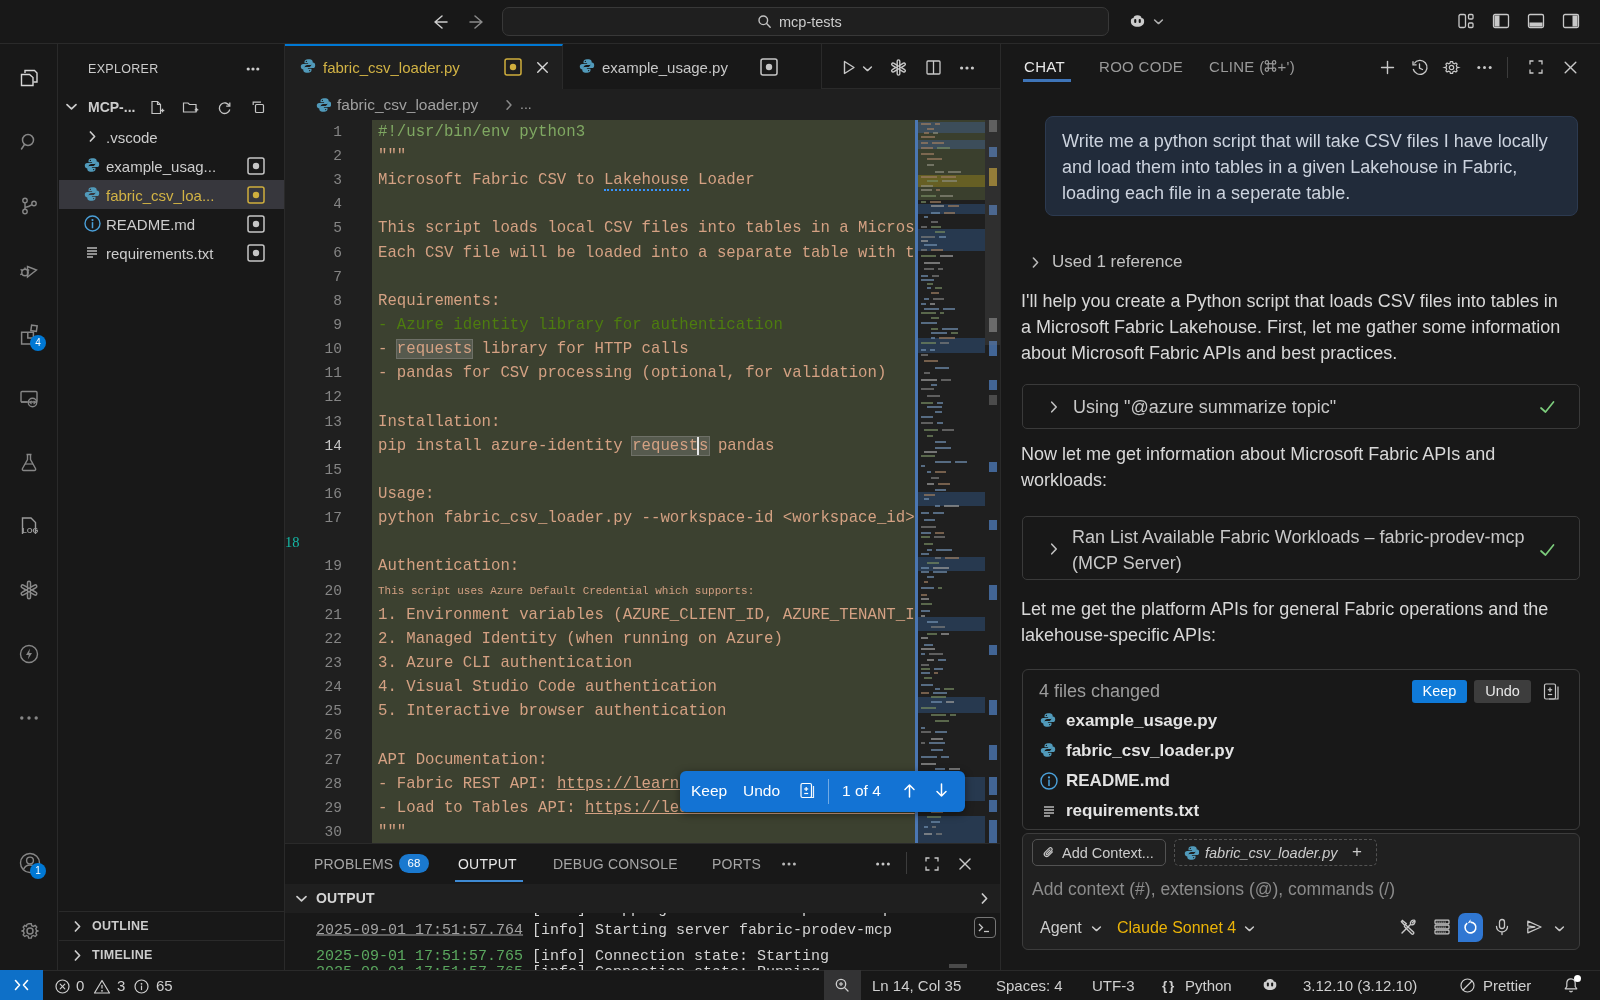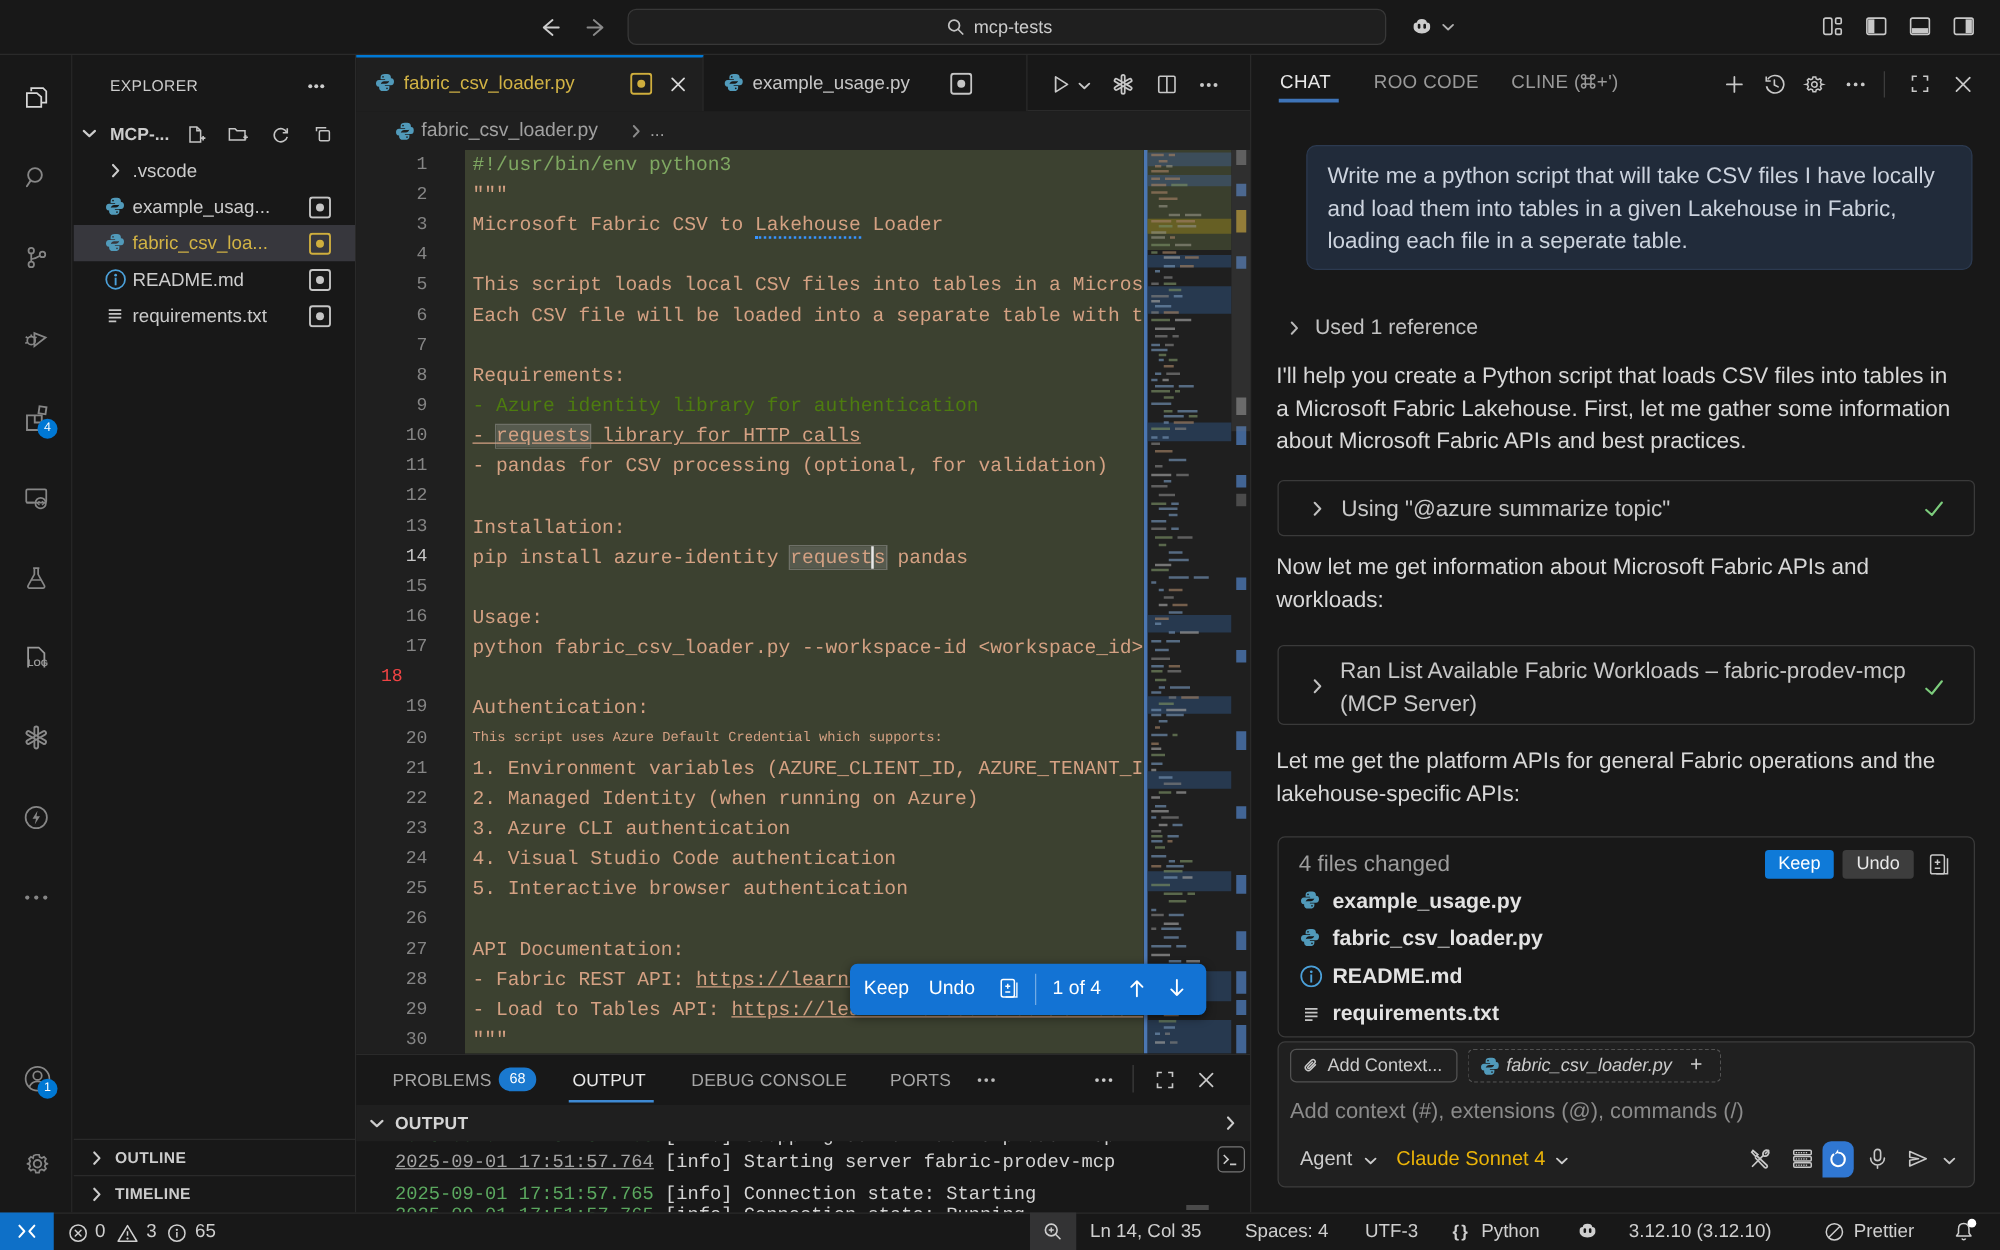--- a/index.html
+++ b/index.html
@@ -437,21 +437,21 @@
 <div class="abs" style="left:378px;top:397.44000000000005px;transform:translateY(-50%);white-space:pre;font-family:'Liberation Mono', monospace;font-size:15.7px;color:#d4a183;"></div>
 <div class="abs" style="left:285px;top:421.58000000000004px;transform:translateY(-50%);width:57px;text-align:right;font-family:'Liberation Mono', monospace;font-size:15.7px;font-size:14.5px;color:#858585;">13</div>
 <div class="abs" style="left:378px;top:421.58000000000004px;transform:translateY(-50%);white-space:pre;font-family:'Liberation Mono', monospace;font-size:15.7px;color:#d4a183;">Installation:</div>
 <div class="abs" style="left:285px;top:445.72px;transform:translateY(-50%);width:57px;text-align:right;font-family:'Liberation Mono', monospace;font-size:15.7px;font-size:14.5px;color:#c6c6c6;">14</div>
 <div class="abs" style="left:285px;top:469.86px;transform:translateY(-50%);width:57px;text-align:right;font-family:'Liberation Mono', monospace;font-size:15.7px;font-size:14.5px;color:#858585;">15</div>
 <div class="abs" style="left:378px;top:469.86px;transform:translateY(-50%);white-space:pre;font-family:'Liberation Mono', monospace;font-size:15.7px;color:#d4a183;"></div>
 <div class="abs" style="left:285px;top:494.0px;transform:translateY(-50%);width:57px;text-align:right;font-family:'Liberation Mono', monospace;font-size:15.7px;font-size:14.5px;color:#858585;">16</div>
 <div class="abs" style="left:378px;top:494.0px;transform:translateY(-50%);white-space:pre;font-family:'Liberation Mono', monospace;font-size:15.7px;color:#d4a183;">Usage:</div>
 <div class="abs" style="left:285px;top:518.14px;transform:translateY(-50%);width:57px;text-align:right;font-family:'Liberation Mono', monospace;font-size:15.7px;font-size:14.5px;color:#858585;">17</div>
 <div class="abs" style="left:378px;top:518.14px;transform:translateY(-50%);white-space:pre;font-family:'Liberation Mono', monospace;font-size:15.7px;color:#d4a183;">python fabric_csv_loader.py --workspace-id &lt;workspace_id&gt;</div>
-<div class="abs" style="left:285px;top:542.28px;transform:translateY(-50%);width:57px;text-align:center;font-family:Liberation Mono, monospace;font-size:15.7px;font-size:14.5px;color:#ef4444;">18</div>
+<div class="abs" style="left:285px;top:542.28px;transform:translateY(-50%);width:57px;text-align:left;font-family:Liberation Serif, serif;font-size:15.7px;font-size:14.5px;color:#14b8a6;">18</div>
 <div class="abs" style="left:378px;top:542.28px;transform:translateY(-50%);white-space:pre;font-family:'Liberation Mono', monospace;font-size:15.7px;color:#d4a183;"></div>
 <div class="abs" style="left:285px;top:566.42px;transform:translateY(-50%);width:57px;text-align:right;font-family:'Liberation Mono', monospace;font-size:15.7px;font-size:14.5px;color:#858585;">19</div>
 <div class="abs" style="left:378px;top:566.42px;transform:translateY(-50%);white-space:pre;font-family:'Liberation Mono', monospace;font-size:15.7px;color:#d4a183;">Authentication:</div>
 <div class="abs" style="left:285px;top:590.5600000000001px;transform:translateY(-50%);width:57px;text-align:right;font-family:'Liberation Mono', monospace;font-size:15.7px;font-size:14.5px;color:#858585;">20</div>
 <div class="abs" style="left:378px;top:590.5600000000001px;transform:translateY(-50%);white-space:pre;font-family:'Liberation Mono', monospace;font-size:11px;color:#d4a183;">This script uses Azure Default Credential which supports:</div>
 <div class="abs" style="left:285px;top:614.7px;transform:translateY(-50%);width:57px;text-align:right;font-family:'Liberation Mono', monospace;font-size:15.7px;font-size:14.5px;color:#858585;">21</div>
 <div class="abs" style="left:378px;top:614.7px;transform:translateY(-50%);white-space:pre;font-family:'Liberation Mono', monospace;font-size:15.7px;color:#d4a183;">1. Environment variables (AZURE_CLIENT_ID, AZURE_TENANT_ID,</div>
 <div class="abs" style="left:285px;top:638.84px;transform:translateY(-50%);width:57px;text-align:right;font-family:'Liberation Mono', monospace;font-size:15.7px;font-size:14.5px;color:#858585;">22</div>
 <div class="abs" style="left:378px;top:638.84px;transform:translateY(-50%);white-space:pre;font-family:'Liberation Mono', monospace;font-size:15.7px;color:#d4a183;">2. Managed Identity (when running on Azure)</div>
 <div class="abs" style="left:285px;top:662.98px;transform:translateY(-50%);width:57px;text-align:right;font-family:'Liberation Mono', monospace;font-size:15.7px;font-size:14.5px;color:#858585;">23</div>
@@ -462,21 +462,21 @@
 <div class="abs" style="left:378px;top:711.26px;transform:translateY(-50%);white-space:pre;font-family:'Liberation Mono', monospace;font-size:15.7px;color:#d4a183;">5. Interactive browser authentication</div>
 <div class="abs" style="left:285px;top:735.4px;transform:translateY(-50%);width:57px;text-align:right;font-family:'Liberation Mono', monospace;font-size:15.7px;font-size:14.5px;color:#858585;">26</div>
 <div class="abs" style="left:378px;top:735.4px;transform:translateY(-50%);white-space:pre;font-family:'Liberation Mono', monospace;font-size:15.7px;color:#d4a183;"></div>
 <div class="abs" style="left:285px;top:759.54px;transform:translateY(-50%);width:57px;text-align:right;font-family:'Liberation Mono', monospace;font-size:15.7px;font-size:14.5px;color:#858585;">27</div>
 <div class="abs" style="left:378px;top:759.54px;transform:translateY(-50%);white-space:pre;font-family:'Liberation Mono', monospace;font-size:15.7px;color:#d4a183;">API Documentation:</div>
 <div class="abs" style="left:285px;top:783.68px;transform:translateY(-50%);width:57px;text-align:right;font-family:Liberation Mono, monospace;font-size:15.7px;font-size:14.5px;color:#858585;">28</div>
 <div class="abs" style="left:285px;top:807.82px;transform:translateY(-50%);width:57px;text-align:right;font-family:'Liberation Mono', monospace;font-size:15.7px;font-size:14.5px;color:#858585;">29</div>
 <div class="abs" style="left:285px;top:831.96px;transform:translateY(-50%);width:57px;text-align:right;font-family:'Liberation Mono', monospace;font-size:15.7px;font-size:14.5px;color:#858585;">30</div>
 <div class="abs" style="left:378px;top:831.96px;transform:translateY(-50%);white-space:pre;font-family:'Liberation Mono', monospace;font-size:15.7px;color:#d4a183;">"""</div>
 <div class="abs" style="left:378px;top:180.18px;transform:translateY(-50%);white-space:pre;font-family:'Liberation Mono', monospace;font-size:15.7px;color:#d4a183;">Microsoft Fabric CSV to <span style="border-bottom:2px dotted #3794ff;">Lakehouse</span> Loader</div>
-<div class="abs" style="left:378px;top:349.15999999999997px;transform:translateY(-50%);white-space:pre;font-family:'Liberation Mono', monospace;font-size:15.7px;color:#d4a183;text-decoration:underline;">- <span style="background:rgba(150,150,150,0.30);box-shadow:0 0 0 1px rgba(170,170,170,0.45);">requests</span> library for HTTP calls</div>
+<div class="abs" style="left:378px;top:349.15999999999997px;transform:translateY(-50%);white-space:pre;font-family:'Liberation Mono', monospace;font-size:15.7px;color:#d4a183;">- <span style="background:rgba(150,150,150,0.30);box-shadow:0 0 0 1px rgba(170,170,170,0.45);">requests</span> library for HTTP calls</div>
 <div class="abs" style="left:378px;top:445.72px;transform:translateY(-50%);white-space:pre;font-family:'Liberation Mono', monospace;font-size:15.7px;color:#d4a183;">pip install azure-identity <span style="background:rgba(150,150,150,0.30);box-shadow:0 0 0 1px rgba(170,170,170,0.45);">request<span style="border-left:2px solid #e8e8e8;margin-left:-1px;">s</span></span> pandas</div>
 <div class="abs" style="left:378px;top:783.68px;transform:translateY(-50%);white-space:pre;font-family:'Liberation Mono', monospace;font-size:15.7px;color:#d4a183;">- Fabric REST API: <span style="text-decoration:underline;">https://learn.microsoft.com/en-us/rest/</span></div>
 <div class="abs" style="left:378px;top:807.82px;transform:translateY(-50%);white-space:pre;font-family:'Liberation Mono', monospace;font-size:15.7px;color:#d4a183;">- Load to Tables API: <span style="text-decoration:underline;">https://learn.microsoft.com/en-us/f</span></div>
 <div class="abs" style="left:915px;top:120px;">
     <svg width="85" height="723" viewBox="0 0 85 723" style="">
       <rect x="0" y="0" width="85" height="723" fill="#1f1f1f"></rect>
       <rect x="0" y="0" width="70" height="80" fill="#3a3f2d"></rect>
       <rect x="0" y="0" width="3" height="723" fill="#4b77b3"></rect>
       <rect x="3" y="2" width="67" height="11" fill="#3e5a80" opacity="0.55"></rect>
       <rect x="3" y="20" width="67" height="9" fill="#3e5a80" opacity="0.55"></rect>

